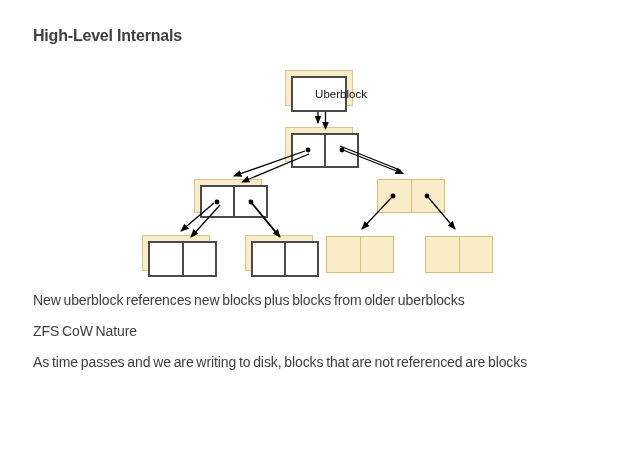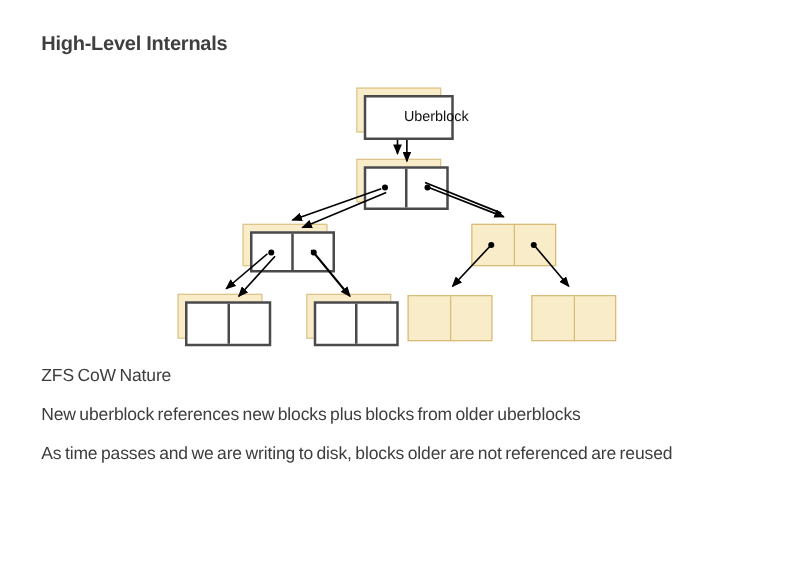--- a/index.html
+++ b/index.html
@@ -90,21 +90,21 @@
   <h1 class="slide-title">High-Level Internals</h1>
 
   <div class="diagram">
 
     <div class="shadow" style="left:285px; top:70px;  width:68px; height:36px;"></div>
     <div class="shadow" style="left:285px; top:127px; width:68px; height:35px;"></div>
     <div class="shadow" style="left:194px; top:179px; width:68px; height:34px;"></div>
     <div class="shadow" style="left:142px; top:235px; width:68px; height:36px;"></div>
     <div class="shadow" style="left:245px; top:235px; width:68px; height:36px;"></div>
 
-    <div class="label-box new" style="left:291px; top:76px; width:72px; height:36px;padding-left:44px;">
+    <div class="label-box new" style="left:291px; top:76px; width:56px; height:36px;padding-left:44px;">
       <span>Uberblock</span>
     </div>
 
     <div class="pair new" style="left:291px; top:133px; width:68px; height:35px;">
       <div class="cell"></div>
       <div class="cell"></div>
     </div>
     <div class="pair new" style="left:200px; top:185px; width:68px; height:33px;">
       <div class="cell"></div>
       <div class="cell"></div>
@@ -165,18 +165,18 @@
         <line x1="249" y1="200" x2="277" y2="234"></line>
         <line x1="252" y1="203" x2="280" y2="237" marker-end="url(#ah)"></line>
 
         <line x1="392" y1="197" x2="362" y2="229" marker-end="url(#ah)"></line>
         <line x1="428" y1="197" x2="455" y2="229" marker-end="url(#ah)"></line>
       </g>
     </svg>
   </div>
 
   <div class="notes">
+    <p>New uberblock references new blocks plus blocks from older uberblocks</p>
     <p>ZFS CoW Nature</p>
-    <p>New uberblock references new blocks plus blocks from older uberblocks</p>
-    <p>As time passes and we are writing to disk, blocks older are not referenced are reused</p>
+    <p>As time passes and we are writing to disk, blocks that are not referenced are blocks</p>
   </div>
 
 </div>
 
 </body></html>

